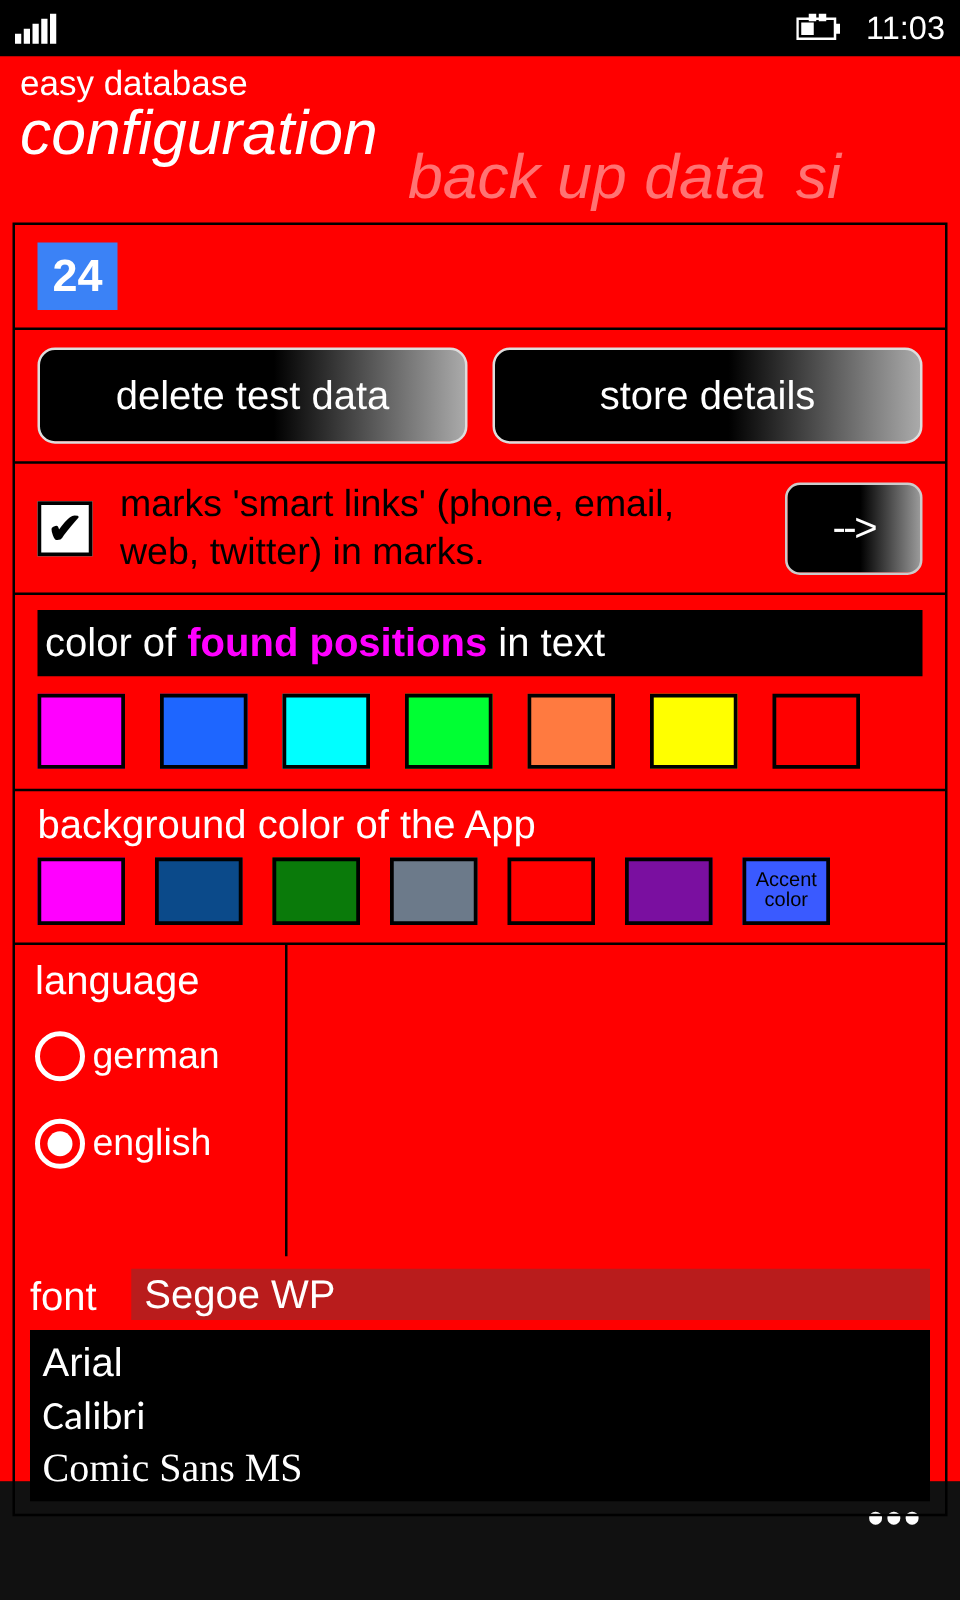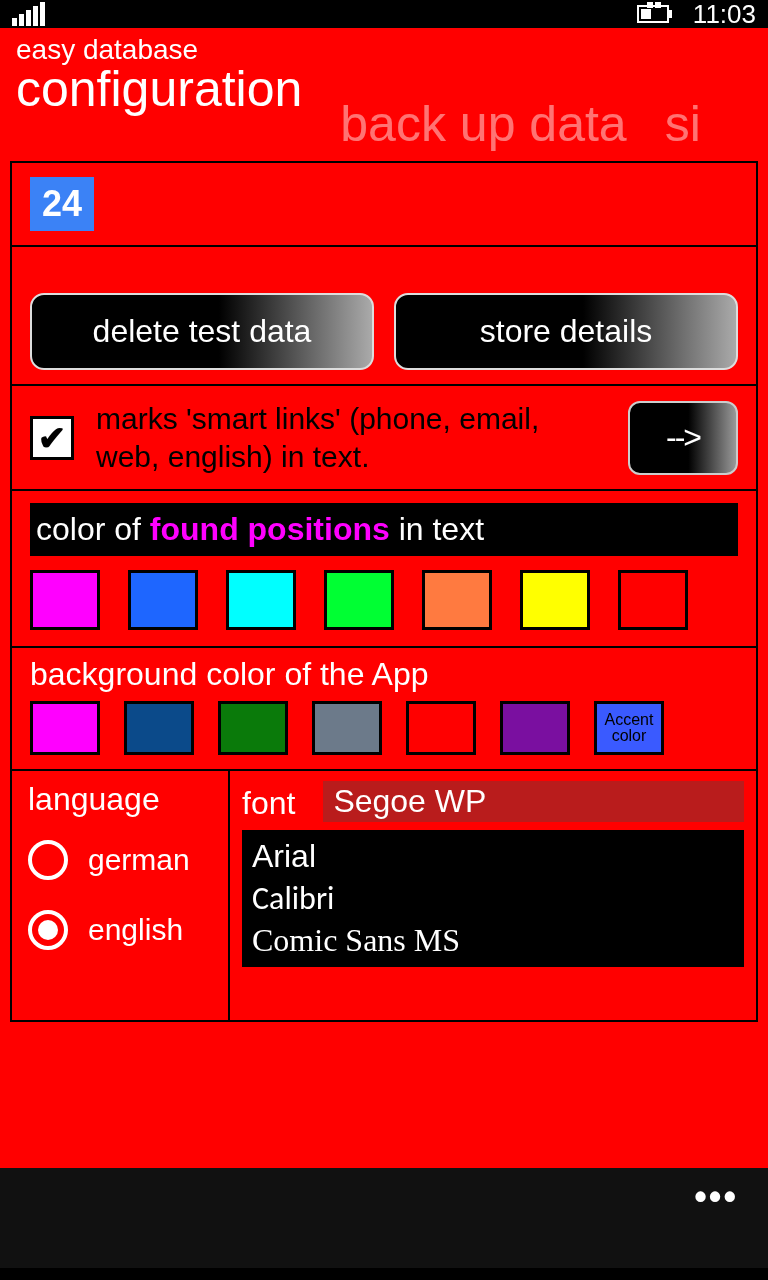--- a/index.html
+++ b/index.html
@@ -5,21 +5,21 @@
 * { box-sizing: border-box; margin: 0; padding: 0; }
 body {
   width: 768px;
   height: 1280px;
   background: #000;
   font-family: 'Segoe UI', 'Segoe WP', Arial, sans-serif;
   overflow: hidden;
   color: #fff;
 }
 .status-bar {
-  height: 28px;
+  height: 45px;
   background: #000;
   display: flex;
   align-items: center;
   justify-content: space-between;
   padding: 0 12px;
   font-size: 24px;
 }
 .status-left { display: flex; align-items: center; }
 .status-right { display: flex; align-items: center; gap: 16px; }
 .signal-bars { display: flex; align-items: flex-end; gap: 2px; }
@@ -31,33 +31,33 @@
 .signal-bars span:nth-child(5){height:24px}
 .battery-icon { display:inline-flex; }
 .clock { font-size: 26px; font-weight: 300; }
 .main {
   background: #ff0000;
   height: 1140px;
   padding: 6px 10px 0 10px;
   position: relative;
 }
 .app-title { font-size: 28px; font-weight: 400; color: #fff; padding-left: 6px; }
-.tabs { display: flex; gap: 38px; padding: 0 6px; margin-top: -6px; overflow:hidden; white-space:nowrap;}
+.tabs { display: flex; gap: 24px; padding: 0 6px; margin-top: -6px; overflow:hidden; white-space:nowrap;font-style:italic;}
 .tab { font-size: 50px; font-weight: 300; }
 .tab.active { color: #fff; }
 .tab.inactive { color: rgba(255,255,255,0.45); margin-top: 35px; }
 .panel {
   margin-top: 8px;
   border: 2px solid #000;
 }
 .row {
   border-bottom: 2px solid #000;
   padding: 14px 18px;
 }
-.row:last-child { border-bottom: none; }
+.row:last-child { border-bottom: none; flex-direction: column; }
 .btn-gradient {
   background: linear-gradient(to right, #000 0%, #000 55%, #aaa 100%);
   border: 2px solid #ddd;
   border-radius: 14px;
   color: #fff;
   font-size: 32px;
   font-weight: 400;
   padding: 18px 12px;
   text-align: center;
   display: inline-flex;
@@ -70,21 +70,21 @@
   background: #3b82f6;
   color: #fff;
   font-size: 36px;
   font-weight: 700;
   width: 64px;
   height: 54px;
   display: flex;
   align-items: center;
   justify-content: center;
 }
-.row2 { display: flex; gap: 20px; margin-top: 32px; }
+.row2 { display: flex; gap: 20px; }
 .row2 .btn-gradient { flex: 1; }
 .row3 { display: flex; align-items: center; gap: 22px; }
 .checkbox {
   width: 44px; height: 44px;
   background: #fff;
   border: 3px solid #000;
   display: flex; align-items:center; justify-content:center;
   flex-shrink:0;
 }
 .checkmark { font-size: 34px; color: #000; font-weight: 900; }
@@ -115,21 +115,21 @@
   width: 70px; height: 60px;
   border: 3px solid #000;
 }
 .row5 { padding: 8px 18px 14px 18px; }
 .bg-label { color:#fff; font-size:32px; margin-bottom:8px; }
 .swatches2 { display:flex; gap: 24px; }
 .swatch2 { width: 70px; height: 54px; border: 3px solid #000; display:flex;align-items:center;justify-content:center;font-size:16px;color:#000; text-align:center; line-height:1; }
 .row6 { display: flex; padding:0; }
 .lang-col { width: 218px; border-right: 2px solid #000; padding: 10px 12px 40px 16px; }
 .lang-title { color:#fff; font-size: 32px; margin-bottom: 22px; }
-.radio-row { display:flex; align-items:center; gap:20px; margin-bottom: 30px; }
+.radio-row { display:flex; align-items:center; gap:6px; margin-bottom: 30px; }
 .radio-outer { width:40px;height:40px;border:4px solid #fff;border-radius:50%;display:flex;align-items:center;justify-content:center; flex-shrink:0;}
 .radio-inner { width:20px;height:20px;background:#fff;border-radius:50%; }
 .radio-label { color:#fff; font-size:30px; }
 .font-col { flex:1; padding: 10px 12px; }
 .font-head { display:flex; align-items:flex-end; gap: 28px; margin-bottom: 8px;}
 .font-title { color:#fff; font-size:32px; }
 .font-selected { background:#b91c1c; color:#fff; font-size:32px; padding: 2px 10px; flex:1;}
 .font-list { background:#000; padding: 6px 10px; }
 .font-item { color:#fff; font-size:32px; padding:2px 0; }
 .bottom-bar {
@@ -185,21 +185,21 @@
 
     <div class="row row2">
       <div class="btn-gradient">delete test data</div>
       <div class="btn-gradient">store details</div>
     </div>
 
     <div class="row row3">
       <div class="checkbox">
         <span class="checkmark">✔</span>
       </div>
-      <div class="smart-text">marks 'smart links' (phone, email, web, english) in text.</div>
+      <div class="smart-text">marks 'smart links' (phone, email, web, twitter) in marks.</div>
       <div class="arrow-btn">--&gt;</div>
     </div>
 
     <div class="row row4">
       <div class="color-label-bar">
         <span>color of </span><span class="highlight">found positions</span><span> in text</span>
       </div>
       <div class="swatches" id="swatches1">
           <div class="swatch" style="background: rgb(255, 0, 255);"></div>
           <div class="swatch" style="background: rgb(30, 102, 255);"></div>

